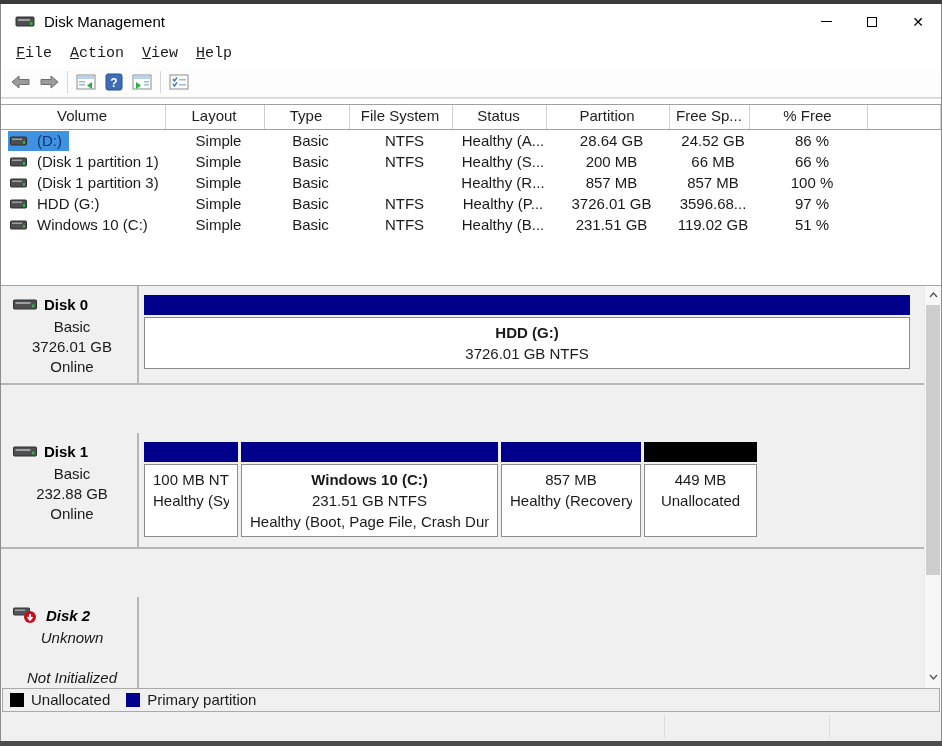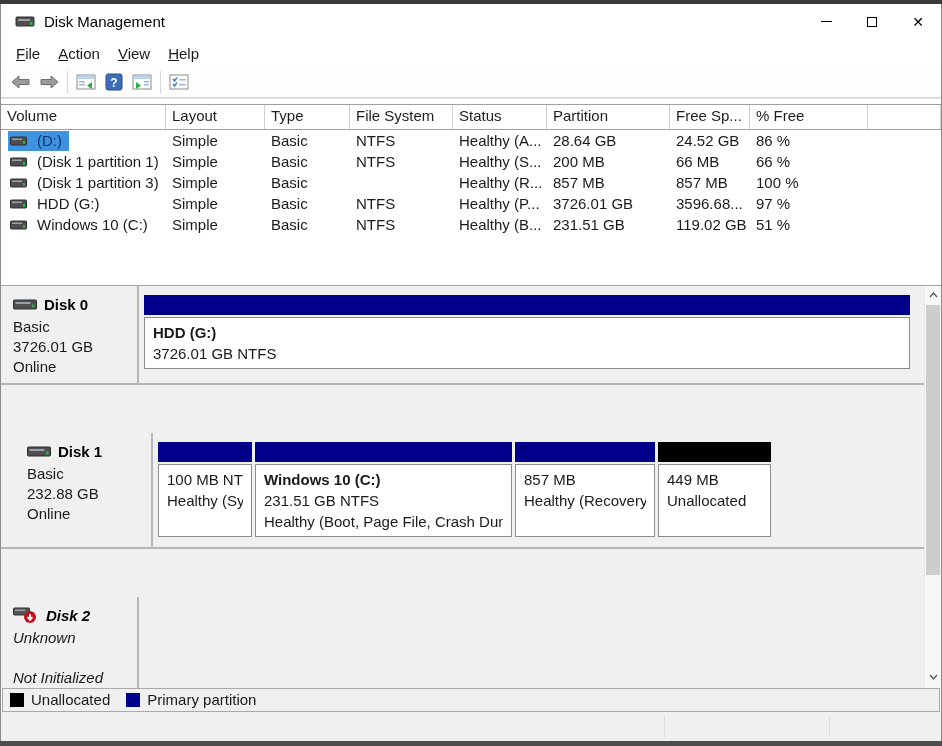--- a/index.html
+++ b/index.html
@@ -1,35 +1,35 @@
 <!DOCTYPE html>
 <html><head>
 <meta charset="utf-8">
 <style>
   * { margin:0; padding:0; box-sizing:border-box; }
   html,body { background:#fff; }
   body { font-family:"Liberation Sans", sans-serif; color:#1a1a1a; }
-  .screen { position:relative; width:942px; height:746px; overflow:hidden; background:#c2410c; }
+  .screen { position:relative; width:942px; height:746px; overflow:hidden; background:#c2410c;text-align:center; }
   .edge-strip { width:942px; background:#3b3b3b; }
   .edge-strip.top { height:4px; }
   .edge-strip.bottom { height:5px; background:#4d4d4d; }
   .window { height:737px; display:flex; flex-direction:column; border-left:1px solid #8c8c8c; border-right:1px solid #8c8c8c; background:#fff; }
 
   
   .titlebar { height:35px; display:flex; align-items:center; background:#fff; flex:0 0 auto; }
   .titlebar .app-icon { margin:0 9px 0 14px; display:flex; }
   .titlebar .title { font-size:15px; color:#000; }
   .caption-buttons { margin-left:auto; display:flex; height:100%; }
   .caption-btn { width:46px; height:100%; display:flex; align-items:center; justify-content:center; }
   .glyph-min { width:11px; height:1px; background:#000; }
   .glyph-max { width:10px; height:10px; border:1px solid #000; }
   .glyph-close { font-size:14px; color:#000; line-height:1; }
 
   
-  .menubar { height:28px; display:flex; align-items:center; padding-left:6px; background:#fff; flex:0 0 auto; }
+  .menubar { height:28px; display:flex; align-items:center; padding-left:6px; background:#fff; flex:0 0 auto;font-family:Liberation Mono, monospace; }
   .menu-item { font-size:15px; padding:3px 9px; color:#1a1a1a; }
   .menu-item::first-letter { text-decoration:underline; }
 
   
   .toolbar { height:31px; display:flex; align-items:center; padding-left:6px; background:#fdfdfd; border-bottom:1px solid #d4d4d4; flex:0 0 auto; }
   .tool-btn { width:28px; height:26px; display:flex; align-items:center; justify-content:center; }
   .tool-sep { width:1px; height:22px; background:#d6d6d6; margin:0 4px; }
 
   
   .volume-pane { height:187px; background:#fff; border-top:1px solid #e3e3e3; flex:0 0 auto; overflow:hidden; }
@@ -42,21 +42,21 @@
   .vol-cell svg { flex:0 0 auto; }
   .vol-label { margin-left:6px; padding:0 5px 1px 4px; }
   .lv-row.selected .vol-inner { background:#3e92e0; }
   .lv-row.selected .vol-label { color:#0d3570; }
   .vol-inner { display:inline-flex; align-items:center; padding:1px 2px; }
 
   
   .graph-pane { height:403px; background:#f0f0f0; border-top:1px solid #9fa4a9; position:relative; flex:0 0 auto; display:flex; flex-direction:column; overflow:hidden;gap:48px; }
   .disk-row { display:flex; border-bottom:2px solid #b6b6b6; background:#f0f0f0; }
   .disk-row.r0 { height:139px; }
-  .disk-row.r1 { height:130px;padding-left:14px; }
+  .disk-row.r1 { height:130px; }
   .disk-row.r2 { flex:1; border-bottom:none;font-style:italic; }
   .disk-label { width:138px; flex:0 0 auto; border-right:2px solid #b6b6b6; padding:10px 6px 0 12px; }
   .disk-name { display:flex; align-items:center; font-size:15px; font-weight:bold; color:#000; margin-bottom:4px; }
   .disk-name svg { margin-right:7px; }
   .disk-sub { font-size:15px; line-height:20px; color:#1a1a1a; }
   .disk-spacer { height:20px; }
   .part-area { flex:1; display:flex; gap:3px; padding:9px 31px 0 5px; overflow:hidden; }
   .partition { display:flex; flex-direction:column; }
   .partition.full { flex:1; }
   .stripe { height:20px; flex:0 0 auto; }

